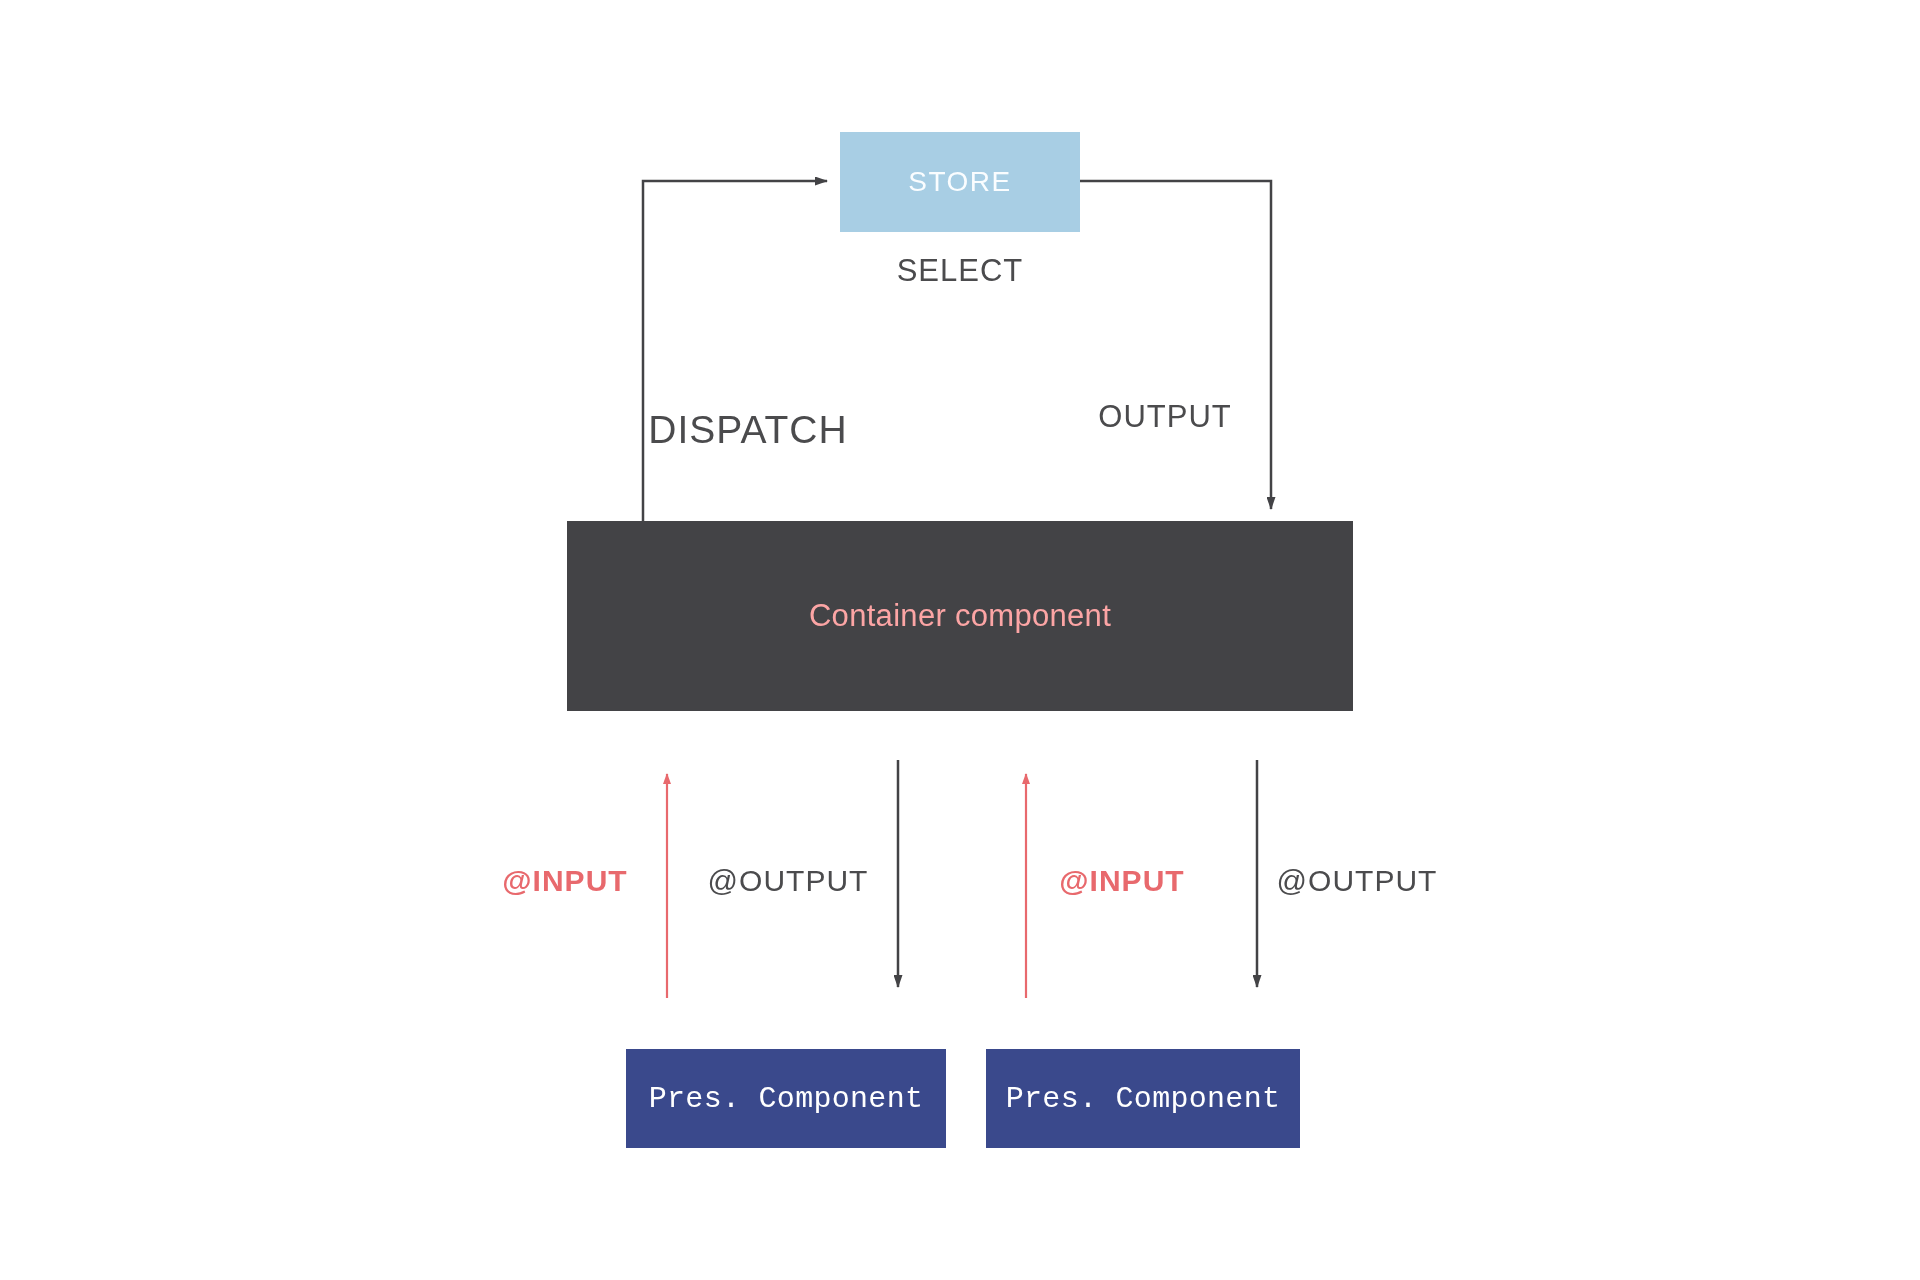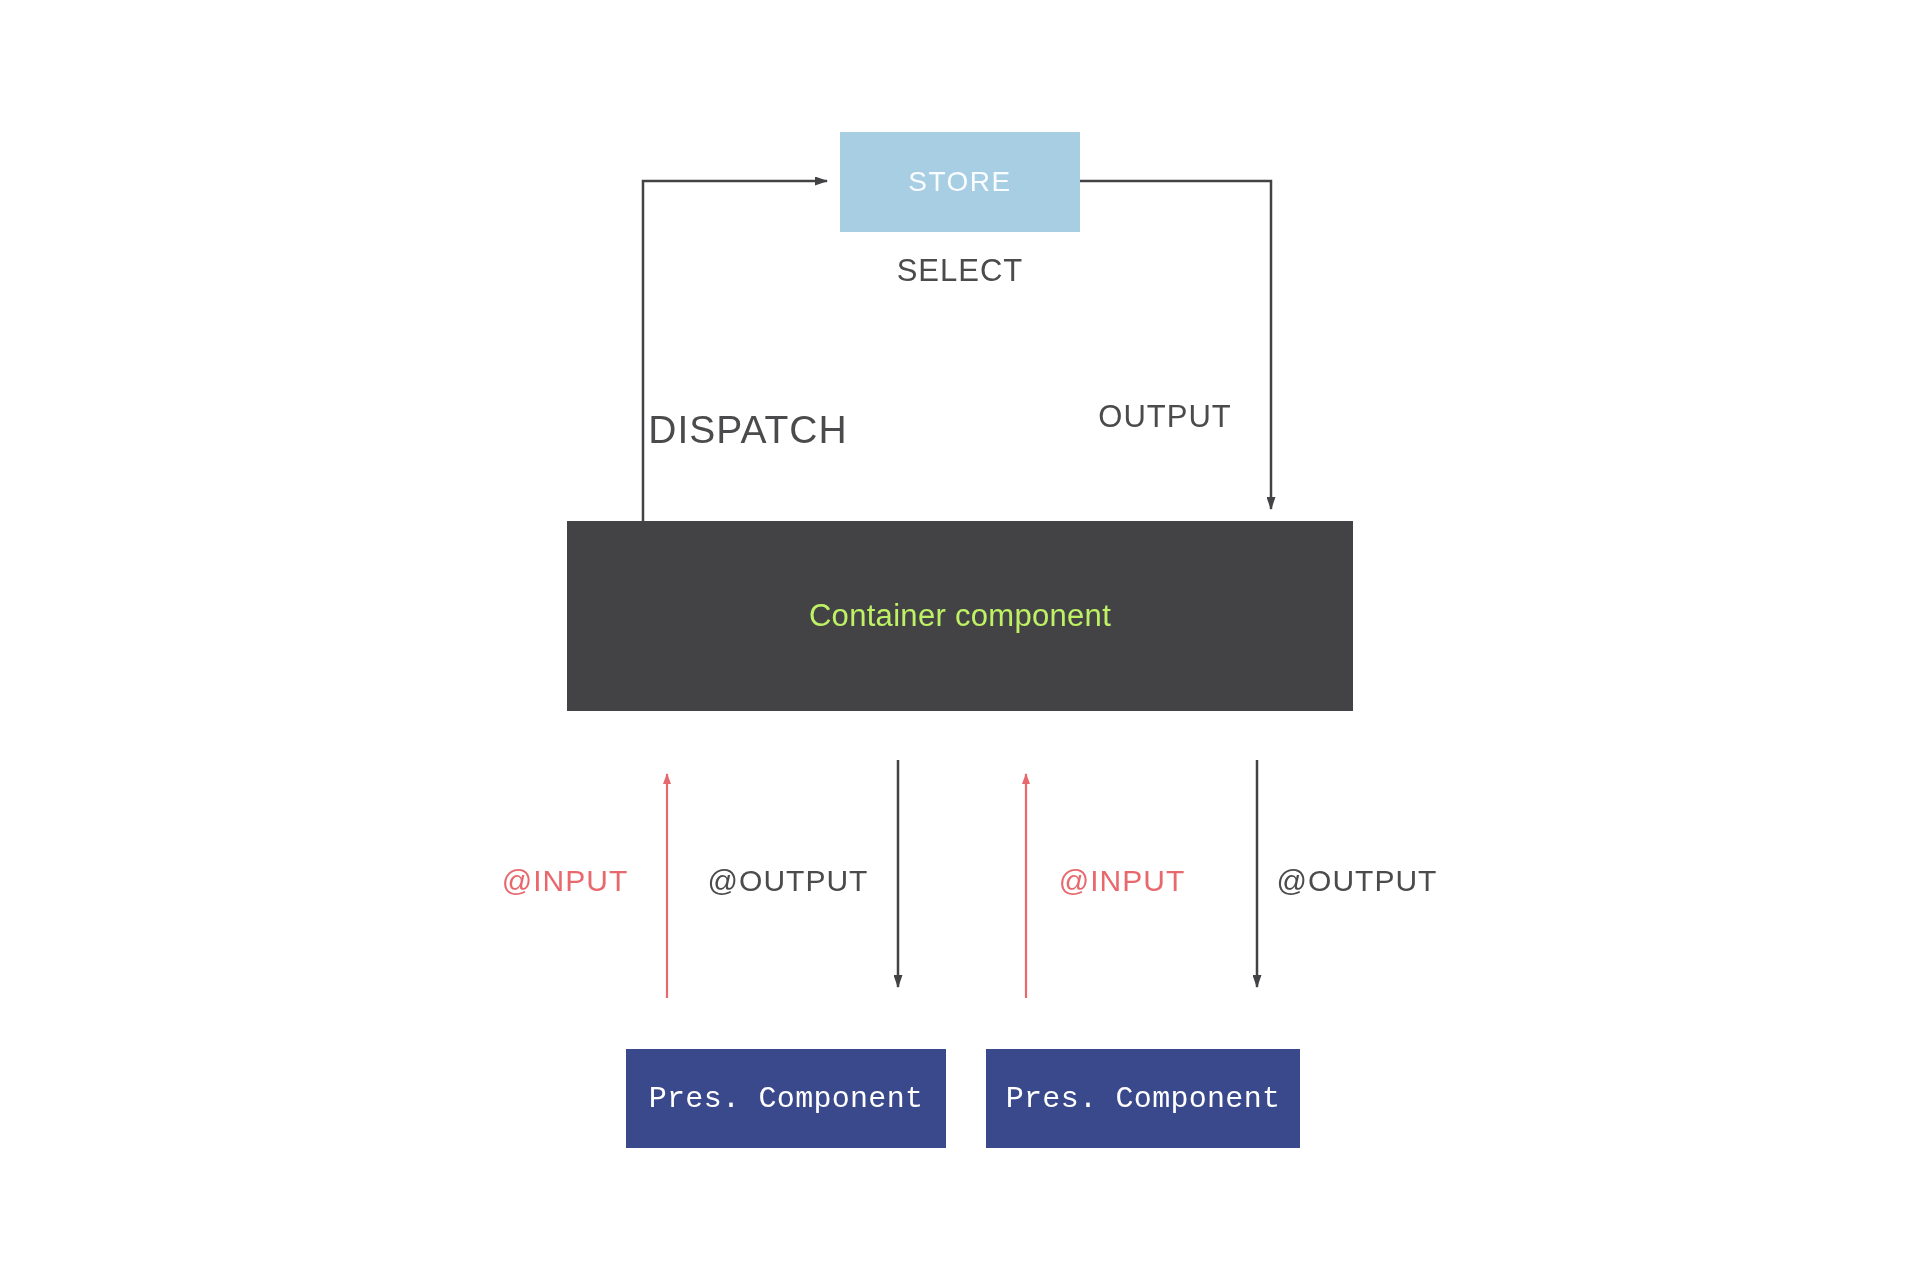--- a/index.html
+++ b/index.html
@@ -39,21 +39,21 @@
     background: var(--store-bg, #a8cee4);
     color: var(--store-text, #fafdff);
     font-size: 28px;
     font-weight: 300;
     letter-spacing: 1.5px;
   }
   .container-box {
     left: 567px; top: 521px;
     width: 786px; height: 190px;
     background: var(--container-bg, #434346);
-    color: #bef264;
+    color: #fca5a5;
     font-size: 31px;
     font-weight: 400;
     letter-spacing: 0.3px;
   }
   .pres-box {
     width: 320px; height: 99px;
     background: var(--pres-bg, #3a498c);
     color: #ffffff;
     font-size: 30px;
     font-weight: 400;
@@ -68,21 +68,21 @@
     transform: translate(-50%, -50%);
     white-space: nowrap;
     font-weight: 300;
     color: var(--label-text, #4b4b4d);
     letter-spacing: 1px;
   }
   .lbl-reducer  { left: 960px;  top: 271px; font-size: 31px; }
   .lbl-dispatch { left: 748px;  top: 430px; font-size: 39px; }
   .lbl-select   { left: 1165px; top: 417px; font-size: 31px; }
   .lbl-io       { font-size: 30px; }
-  .lbl-input    { color: var(--input-red, #e8696d); }
+  .lbl-input    { color: var(--input-red, #e8696d); font-weight: bold; }
   .lbl-input-left   { left: 565px;  top: 881px; }
   .lbl-output-left  { left: 788px;  top: 881px; }
   .lbl-input-right  { left: 1122px; top: 881px; }
   .lbl-output-right { left: 1357px; top: 881px; }
 </style>
 </head>
 <body>
 
 <div class="canvas">
 

